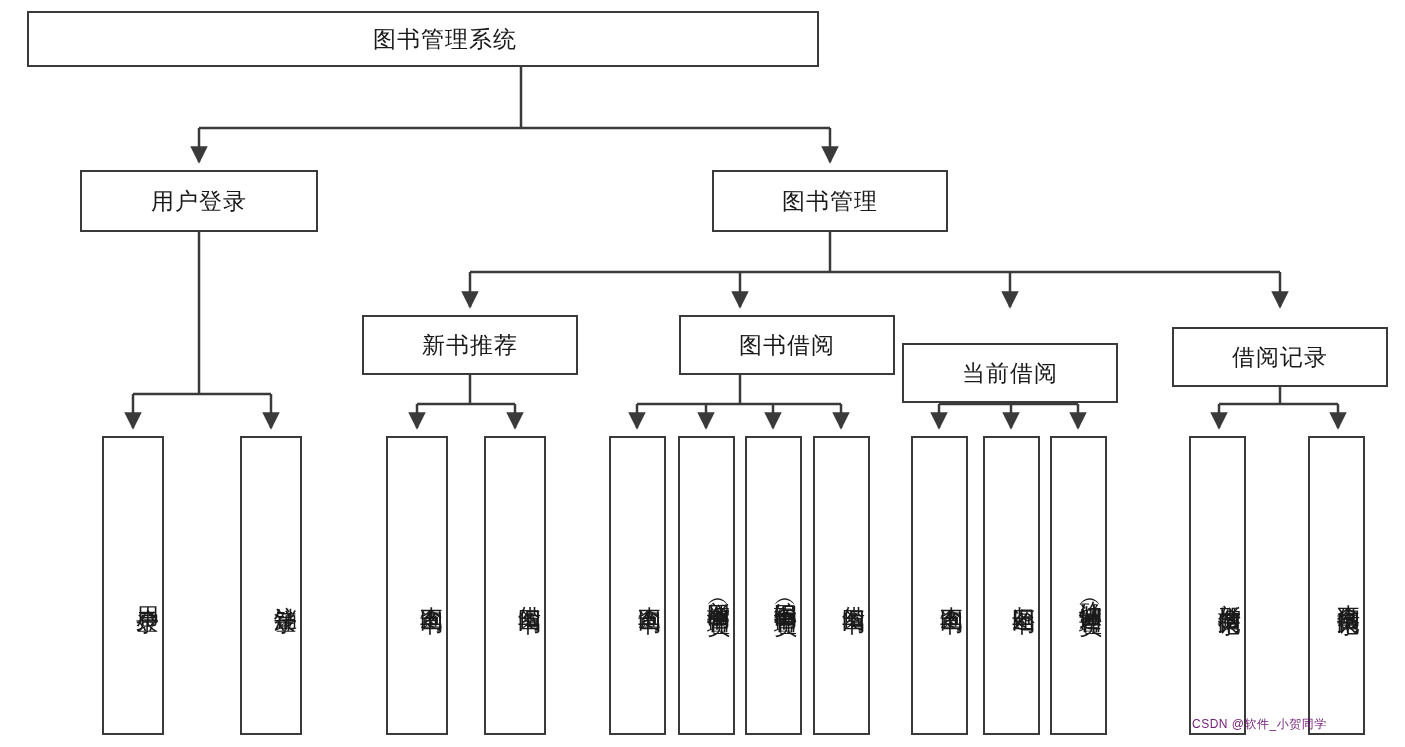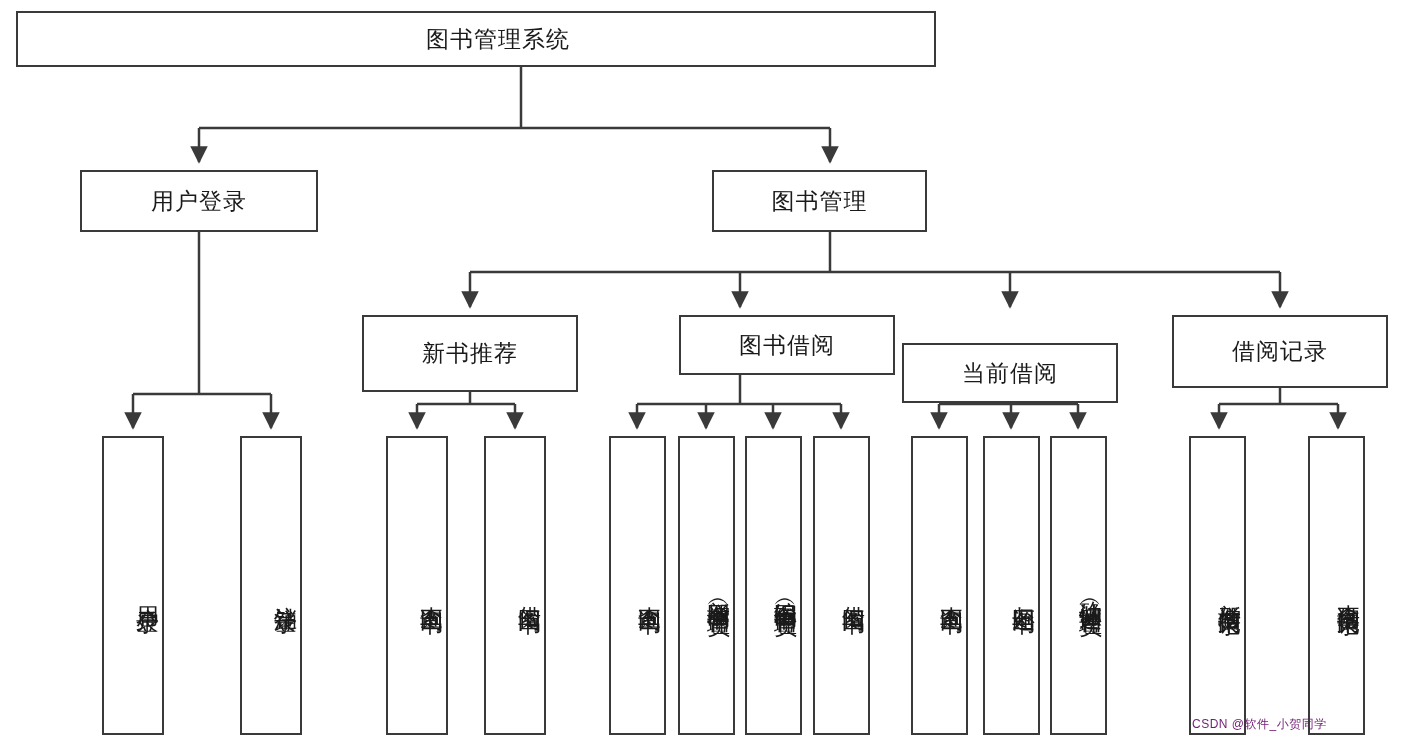--- a/index.html
+++ b/index.html
@@ -120,29 +120,29 @@
   </g>
 
   <g stroke="#3a3a3a" stroke-width="2.5" fill="none">
     <line x1="1280" y1="375" x2="1280" y2="404"></line>
     <line x1="1219" y1="404" x2="1338" y2="404"></line>
     <line x1="1219" y1="404" x2="1219" y2="428" marker-end="url(#arrow)"></line>
     <line x1="1338" y1="404" x2="1338" y2="428" marker-end="url(#arrow)"></line>
   </g>
 </svg>
 
-<div class="node-box node-h" style="left: 16px; top: 11px; width: 920px; height: 56px; padding-left: 44px;">图书管理系统</div>
+<div class="node-box node-h" style="left: 27px; top: 11px; width: 792px; height: 56px; padding-left: 44px;">图书管理系统</div>
 
 <div class="node-box node-h" style="left: 80px; top: 170px; width: 238px; height: 62px;">用户登录</div>
-<div class="node-box node-h" style="left: 712px; top: 170px; width: 215px; height: 62px;">图书管理</div>
+<div class="node-box node-h" style="left: 712px; top: 170px; width: 236px; height: 62px;">图书管理</div>
 
-<div class="node-box node-h" style="left: 362px; top: 315px; width: 216px; height: 77px;">新书推荐</div>
+<div class="node-box node-h" style="left: 362px; top: 315px; width: 216px; height: 60px;">新书推荐</div>
 <div class="node-box node-h" style="left: 632px; top: 315px; width: 216px; height: 60px; margin-left: 47px;">图书借阅</div>
 <div class="node-box node-h" style="left: 902px; top: 315px; width: 216px; height: 60px; margin-top: 28px;">当前借阅</div>
-<div class="node-box node-h" style="left: 1172px; top: 315px; width: 216px; height: 73px;">借阅记录</div>
+<div class="node-box node-h" style="left: 1172px; top: 327px; width: 216px; height: 60px;">借阅记录</div>
 
 <div class="node-box node-v" style="left: 102px; top: 436px; width: 62px; height: 299px;">用户登录</div>
 <div class="node-box node-v" style="left: 240px; top: 436px; width: 62px; height: 299px;">注销登录</div>
 <div class="node-box node-v" style="left: 386px; top: 436px; width: 62px; height: 299px;">查询图书</div>
 <div class="node-box node-v" style="left: 484px; top: 436px; width: 62px; height: 299px;">借阅图书</div>
 <div class="node-box node-v" style="left: 609px; top: 436px; width: 57px; height: 299px;">查询图书</div>
 <div class="node-box node-v" style="left: 678px; top: 436px; width: 57px; height: 299px;">新增图书（管理员）</div>
 <div class="node-box node-v" style="left: 745px; top: 436px; width: 57px; height: 299px;">编辑图书（管理员）</div>
 <div class="node-box node-v" style="left: 813px; top: 436px; width: 57px; height: 299px;">借阅图书</div>
 <div class="node-box node-v" style="left: 911px; top: 436px; width: 57px; height: 299px;">查询图书</div>

